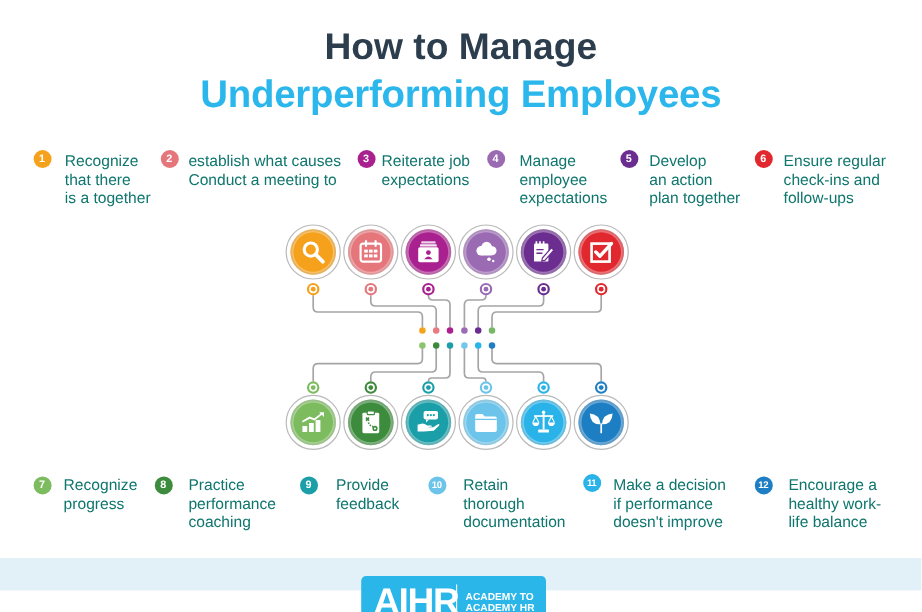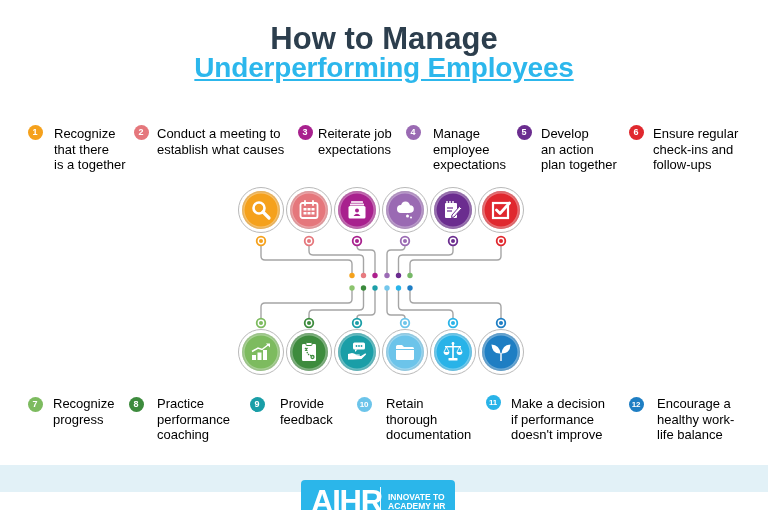--- a/index.html
+++ b/index.html
@@ -6,30 +6,30 @@
   body {
     width: 768px; height: 510px; position: relative; overflow: hidden;
     background: #ffffff;
     font-family: "Liberation Sans", sans-serif;
   }
   .title-line {
     position: absolute; left: 0; width: 768px; text-align: center;
     font-weight: bold; white-space: nowrap; height: 38px; line-height: 38px;
   }
   #title1 { top: 20px; font-size: 31px; color: var(--c, #2c3e4d); }
-  #title2 { top: 49px; font-size: 28px; color: var(--c, #2cb7ec); letter-spacing: -0.2px; text-decoration: underline; }
+  #title2 { top: 59px; font-size: 32px; color: var(--c, #2cb7ec); letter-spacing: -0.2px; }
 
   .badge {
     position: absolute; width: 15px; height: 15px; border-radius: 50%;
     background: var(--c); color: #fff; font-weight: bold; font-size: 9px;
     line-height: 15px; text-align: center;
   }
   .badge.small { font-size: 8px; letter-spacing: -0.3px; }
   .label {
-    position: absolute; font-size: 13px; line-height: 15.5px; color: #000000;
+    position: absolute; font-size: 13px; line-height: 15.5px; color: #0f766e;
     white-space: nowrap;
   }
   .label span { display: block; }
 
   .node-outer {
     position: absolute; width: 44px; height: 44px; border-radius: 50%;
     border: 1.5px solid #b9b9b9; background: #fff;
   }
   .node-inner {
     position: absolute; left: 3px; top: 3px; width: 38px; height: 38px; border-radius: 50%;
@@ -65,22 +65,22 @@
 <div>
   <div class="badge" style="left: 27.5px; top: 124.5px; --c: #f5a11c;">1</div>
   <div class="label" style="left:54px;top:126px">
     <span>Recognize</span>
     <span>that there</span>
     <span>is a together</span>
   </div>
 
   <div class="badge" style="left: 133.5px; top: 124.5px; --c: #e5777c;">2</div>
   <div class="label" style="left:157px;top:126px">
+    <span>establish what causes</span>
     <span>Conduct a meeting to</span>
-    <span>establish what causes</span>
   </div>
 
   <div class="badge" style="left: 297.5px; top: 124.5px; --c: #a8218e;">3</div>
   <div class="label" style="left:318px;top:126px">
     <span>Reiterate job</span>
     <span>expectations</span>
   </div>
 
   <div class="badge" style="left: 405.5px; top: 124.5px; --c: #9a6ab3;">4</div>
   <div class="label" style="left:433px;top:126px">
@@ -391,16 +391,16 @@
     <span>healthy work-</span>
     <span>life balance</span>
   </div>
 </div>
 
 <div id="footer-band"></div>
 <div id="logo" style="--c: #2bb6ea;">
   <div id="logo-mark">AIHR</div>
   <div id="logo-divider"></div>
   <div id="logo-tagline">
-    <span>INNOVATE TO</span>
+    <span>ACADEMY TO</span>
     <span>ACADEMY HR</span>
   </div>
 </div>
 
 </body></html>

